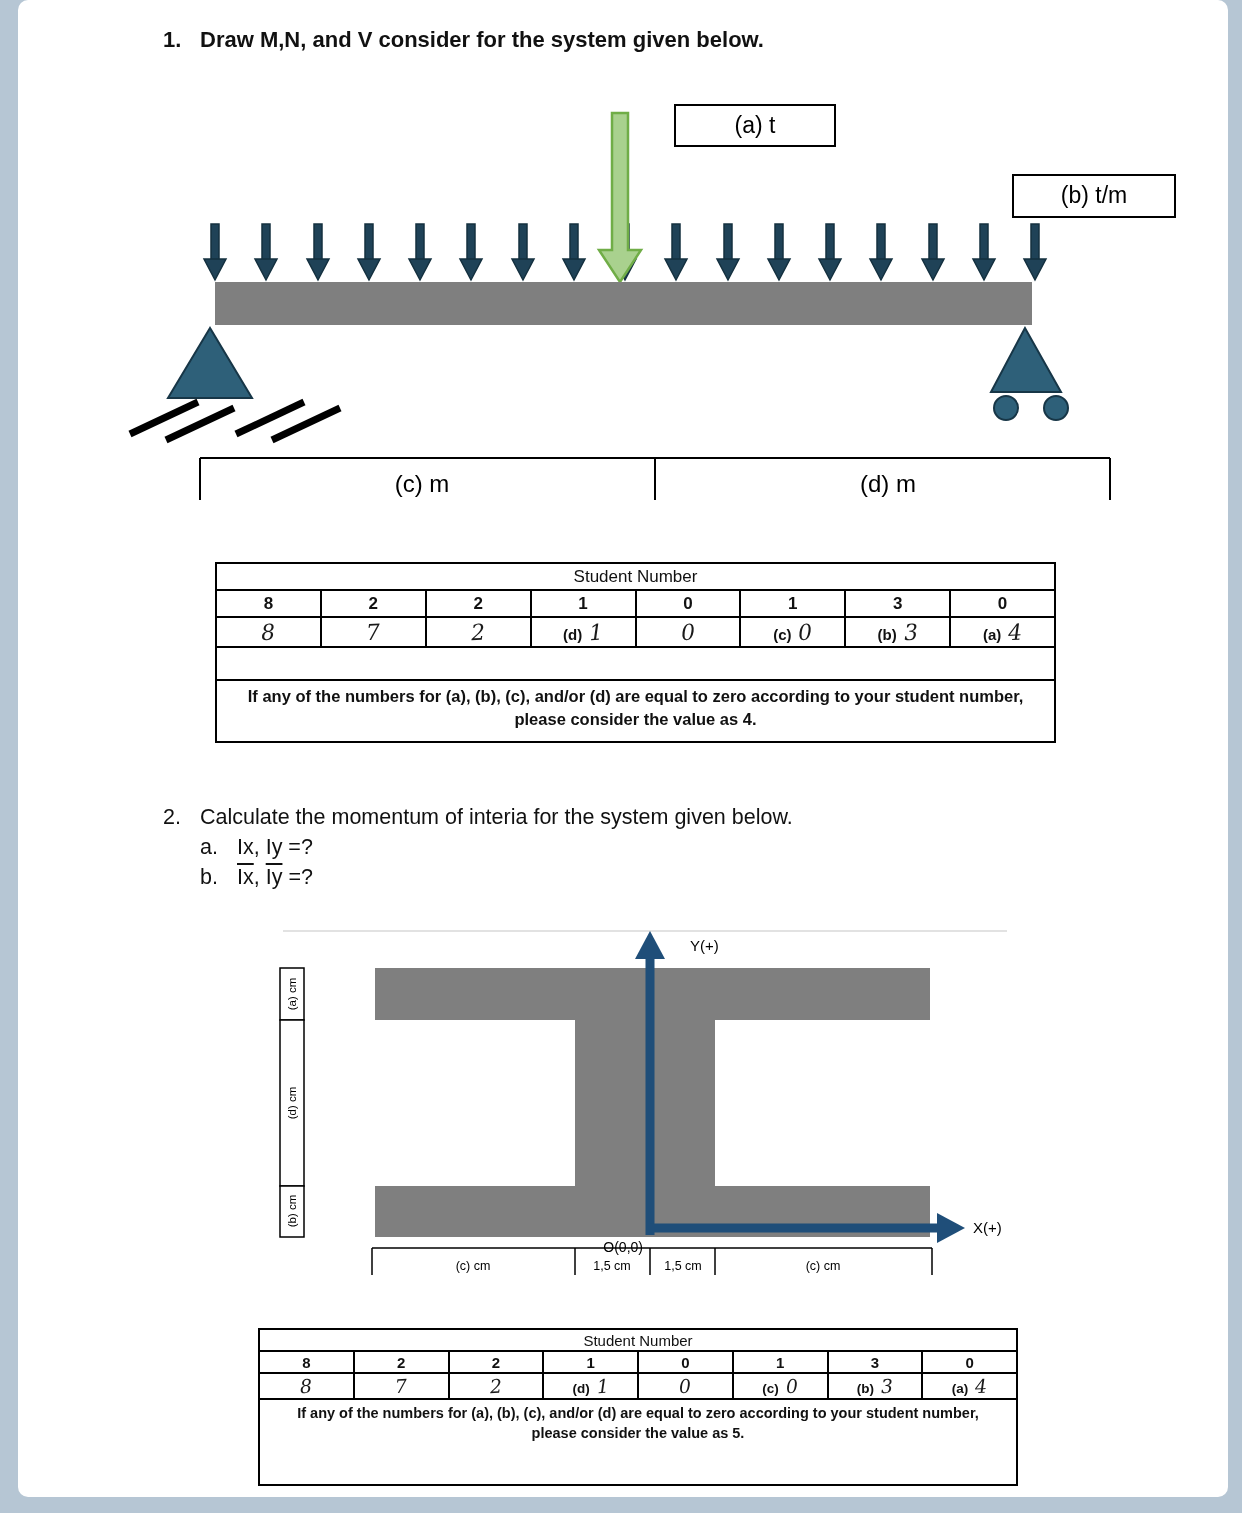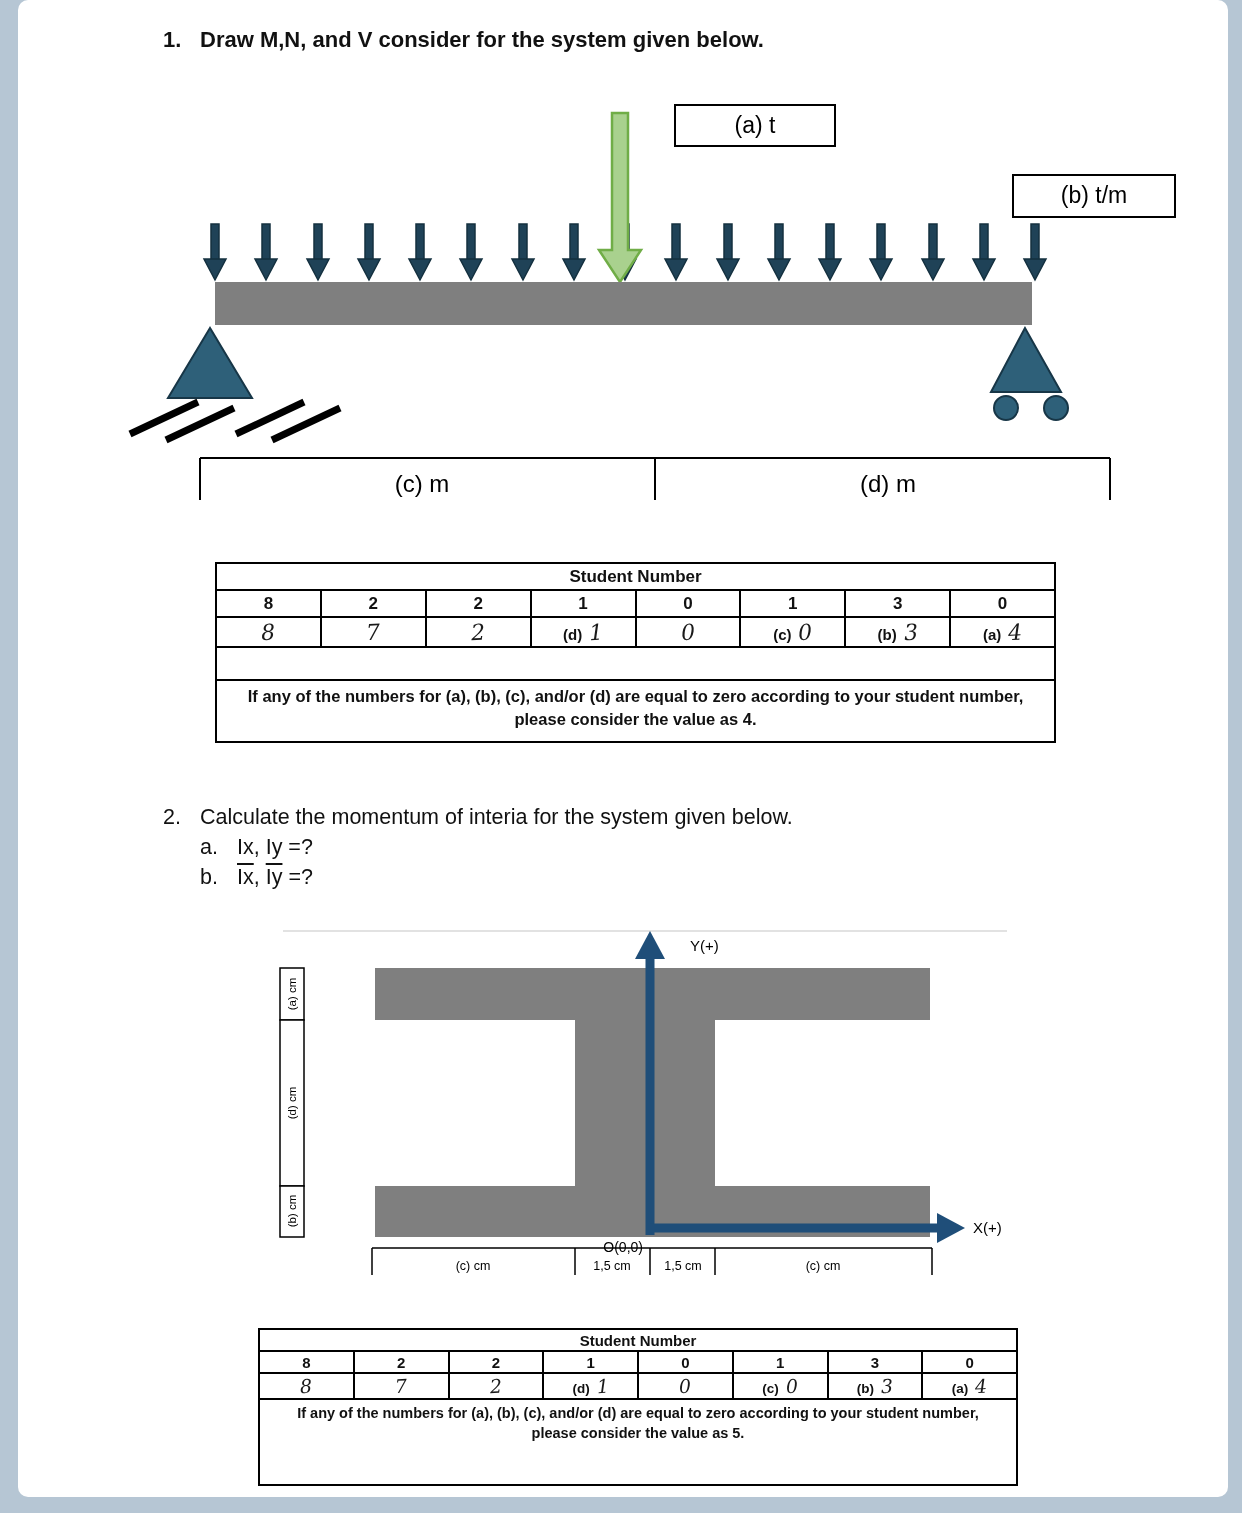--- a/index.html
+++ b/index.html
@@ -57,21 +57,21 @@
   .vdim{font:11.5px "Liberation Sans",sans-serif;fill:#000;}
   .bdim line{stroke:#000;stroke-width:1.5;}
   .bdim text{font:12.5px "Liberation Sans",sans-serif;fill:#000;}
   .faint{stroke:#d8d8d8;stroke-width:1.5;}
 
   
   table.sn{border-collapse:collapse;table-layout:fixed;background:#fff;}
   table.sn th,table.sn td{border:2px solid #000;padding:0;text-align:center;vertical-align:middle;}
   .t1{left:197px;top:562px;width:841px;}
   .t2{left:240px;top:1328px;width:760px;}
-  .sn-head{font-weight:700;}
+  .sn-head{font-weight:400;}
   .t1 .sn-head{font-size:17px;height:27px;}
   .t2 .sn-head{font-size:15px;height:22px;}
   .sn-digits td{font-weight:700;}
   .t1 .sn-digits td{font-size:17px;height:27px;}
   .t2 .sn-digits td{font-size:15px;height:22px;}
   .t1 .sn-hand td{height:30px;}
   .t2 .sn-hand td{height:26px;}
   .pf{font-weight:700;margin-right:7px;}
   .t1 .pf{font-size:15px;}
   .t2 .pf{font-size:13.5px;}

